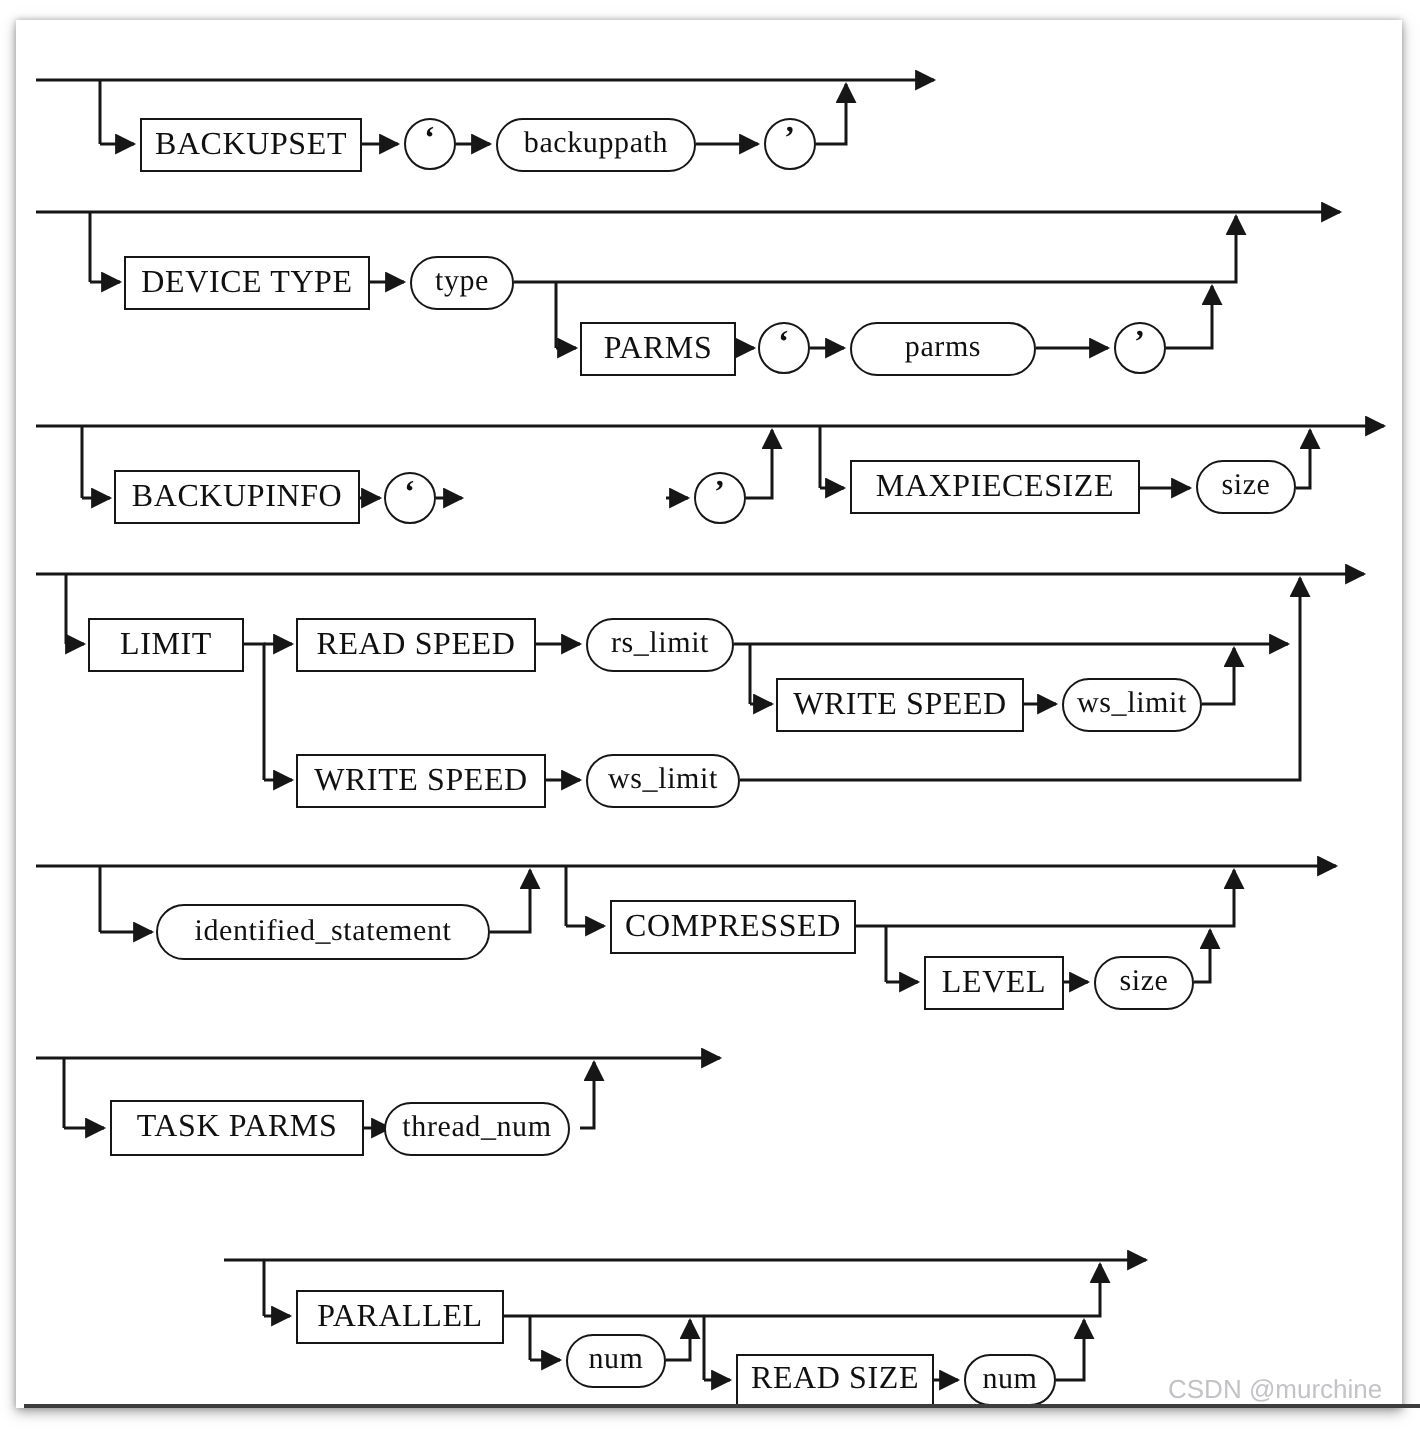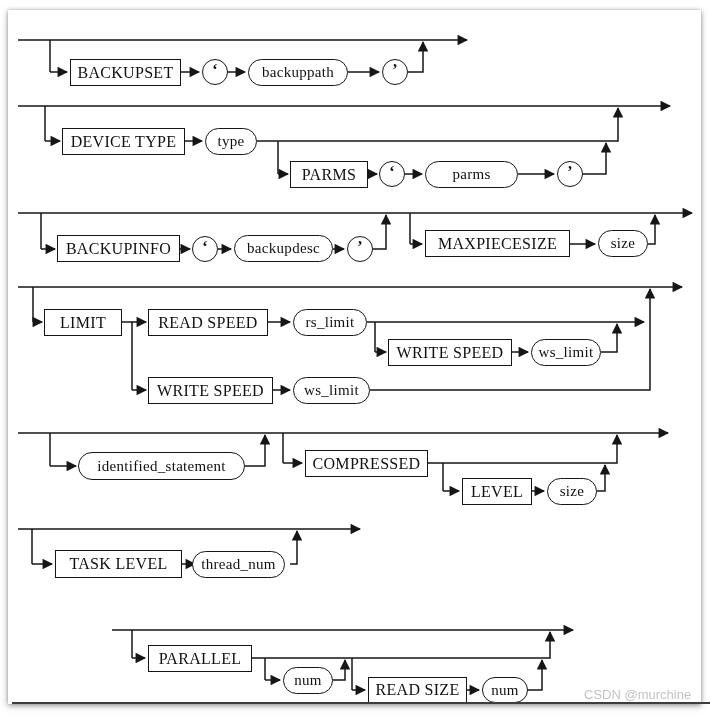--- a/index.html
+++ b/index.html
@@ -118,39 +118,38 @@
 
   <div class="node kw" style="left:62px;top:128px;width:123px;height:27px">DEVICE TYPE</div>
   <div class="node nt" style="left:205px;top:128px;width:52px;height:27px">type</div>
   <div class="node kw" style="left:290px;top:161px;width:78px;height:27px">PARMS</div>
   <div class="node circ" style="left:379px;top:161px">‘</div>
   <div class="node nt" style="left:425px;top:161px;width:93px;height:27px">parms</div>
   <div class="node circ" style="left:557px;top:161px">’</div>
 
   <div class="node kw" style="left:57px;top:235px;width:123px;height:27px">BACKUPINFO</div>
   <div class="node circ" style="left:192px;top:236px">‘</div>
-  <div class="node nt" style="left:234px;top:235px;width:99px;height:27px">backupdesc</div>
   <div class="node circ" style="left:347px;top:236px">’</div>
   <div class="node kw" style="left:425px;top:230px;width:145px;height:27px">MAXPIECESIZE</div>
   <div class="node nt" style="left:598px;top:230px;width:50px;height:27px">size</div>
 
   <div class="node kw" style="left:44px;top:309px;width:78px;height:27px">LIMIT</div>
   <div class="node kw" style="left:148px;top:309px;width:120px;height:27px">READ SPEED</div>
   <div class="node nt" style="left:293px;top:309px;width:74px;height:27px">rs_limit</div>
   <div class="node kw" style="left:388px;top:339px;width:124px;height:27px">WRITE SPEED</div>
   <div class="node nt" style="left:531px;top:339px;width:70px;height:27px">ws_limit</div>
   <div class="node kw" style="left:148px;top:377px;width:125px;height:27px">WRITE SPEED</div>
   <div class="node nt" style="left:293px;top:377px;width:77px;height:27px">ws_limit</div>
 
   <div class="node nt" style="left:78px;top:452px;width:167px;height:28px">identified_statement</div>
   <div class="node kw" style="left:305px;top:450px;width:123px;height:27px">COMPRESSED</div>
   <div class="node kw" style="left:462px;top:478px;width:70px;height:27px">LEVEL</div>
   <div class="node nt" style="left:547px;top:478px;width:50px;height:27px">size</div>
 
-  <div class="node kw" style="left:55px;top:550px;width:127px;height:28px">TASK LEVEL</div>
+  <div class="node kw" style="left:55px;top:550px;width:127px;height:28px">TASK PARMS</div>
   <div class="node nt" style="left:192px;top:551px;width:93px;height:27px">thread_num</div>
 
   <div class="node kw" style="left:148px;top:645px;width:104px;height:27px">PARALLEL</div>
   <div class="node nt" style="left:283px;top:667px;width:50px;height:27px">num</div>
   <div class="node kw" style="left:368px;top:677px;width:99px;height:26px">READ SIZE</div>
   <div class="node nt" style="left:482px;top:677px;width:46px;height:26px">num</div>
 
   <div class="watermark">CSDN @murchine</div>
   <div class="bottom-line"></div>
 </div>

